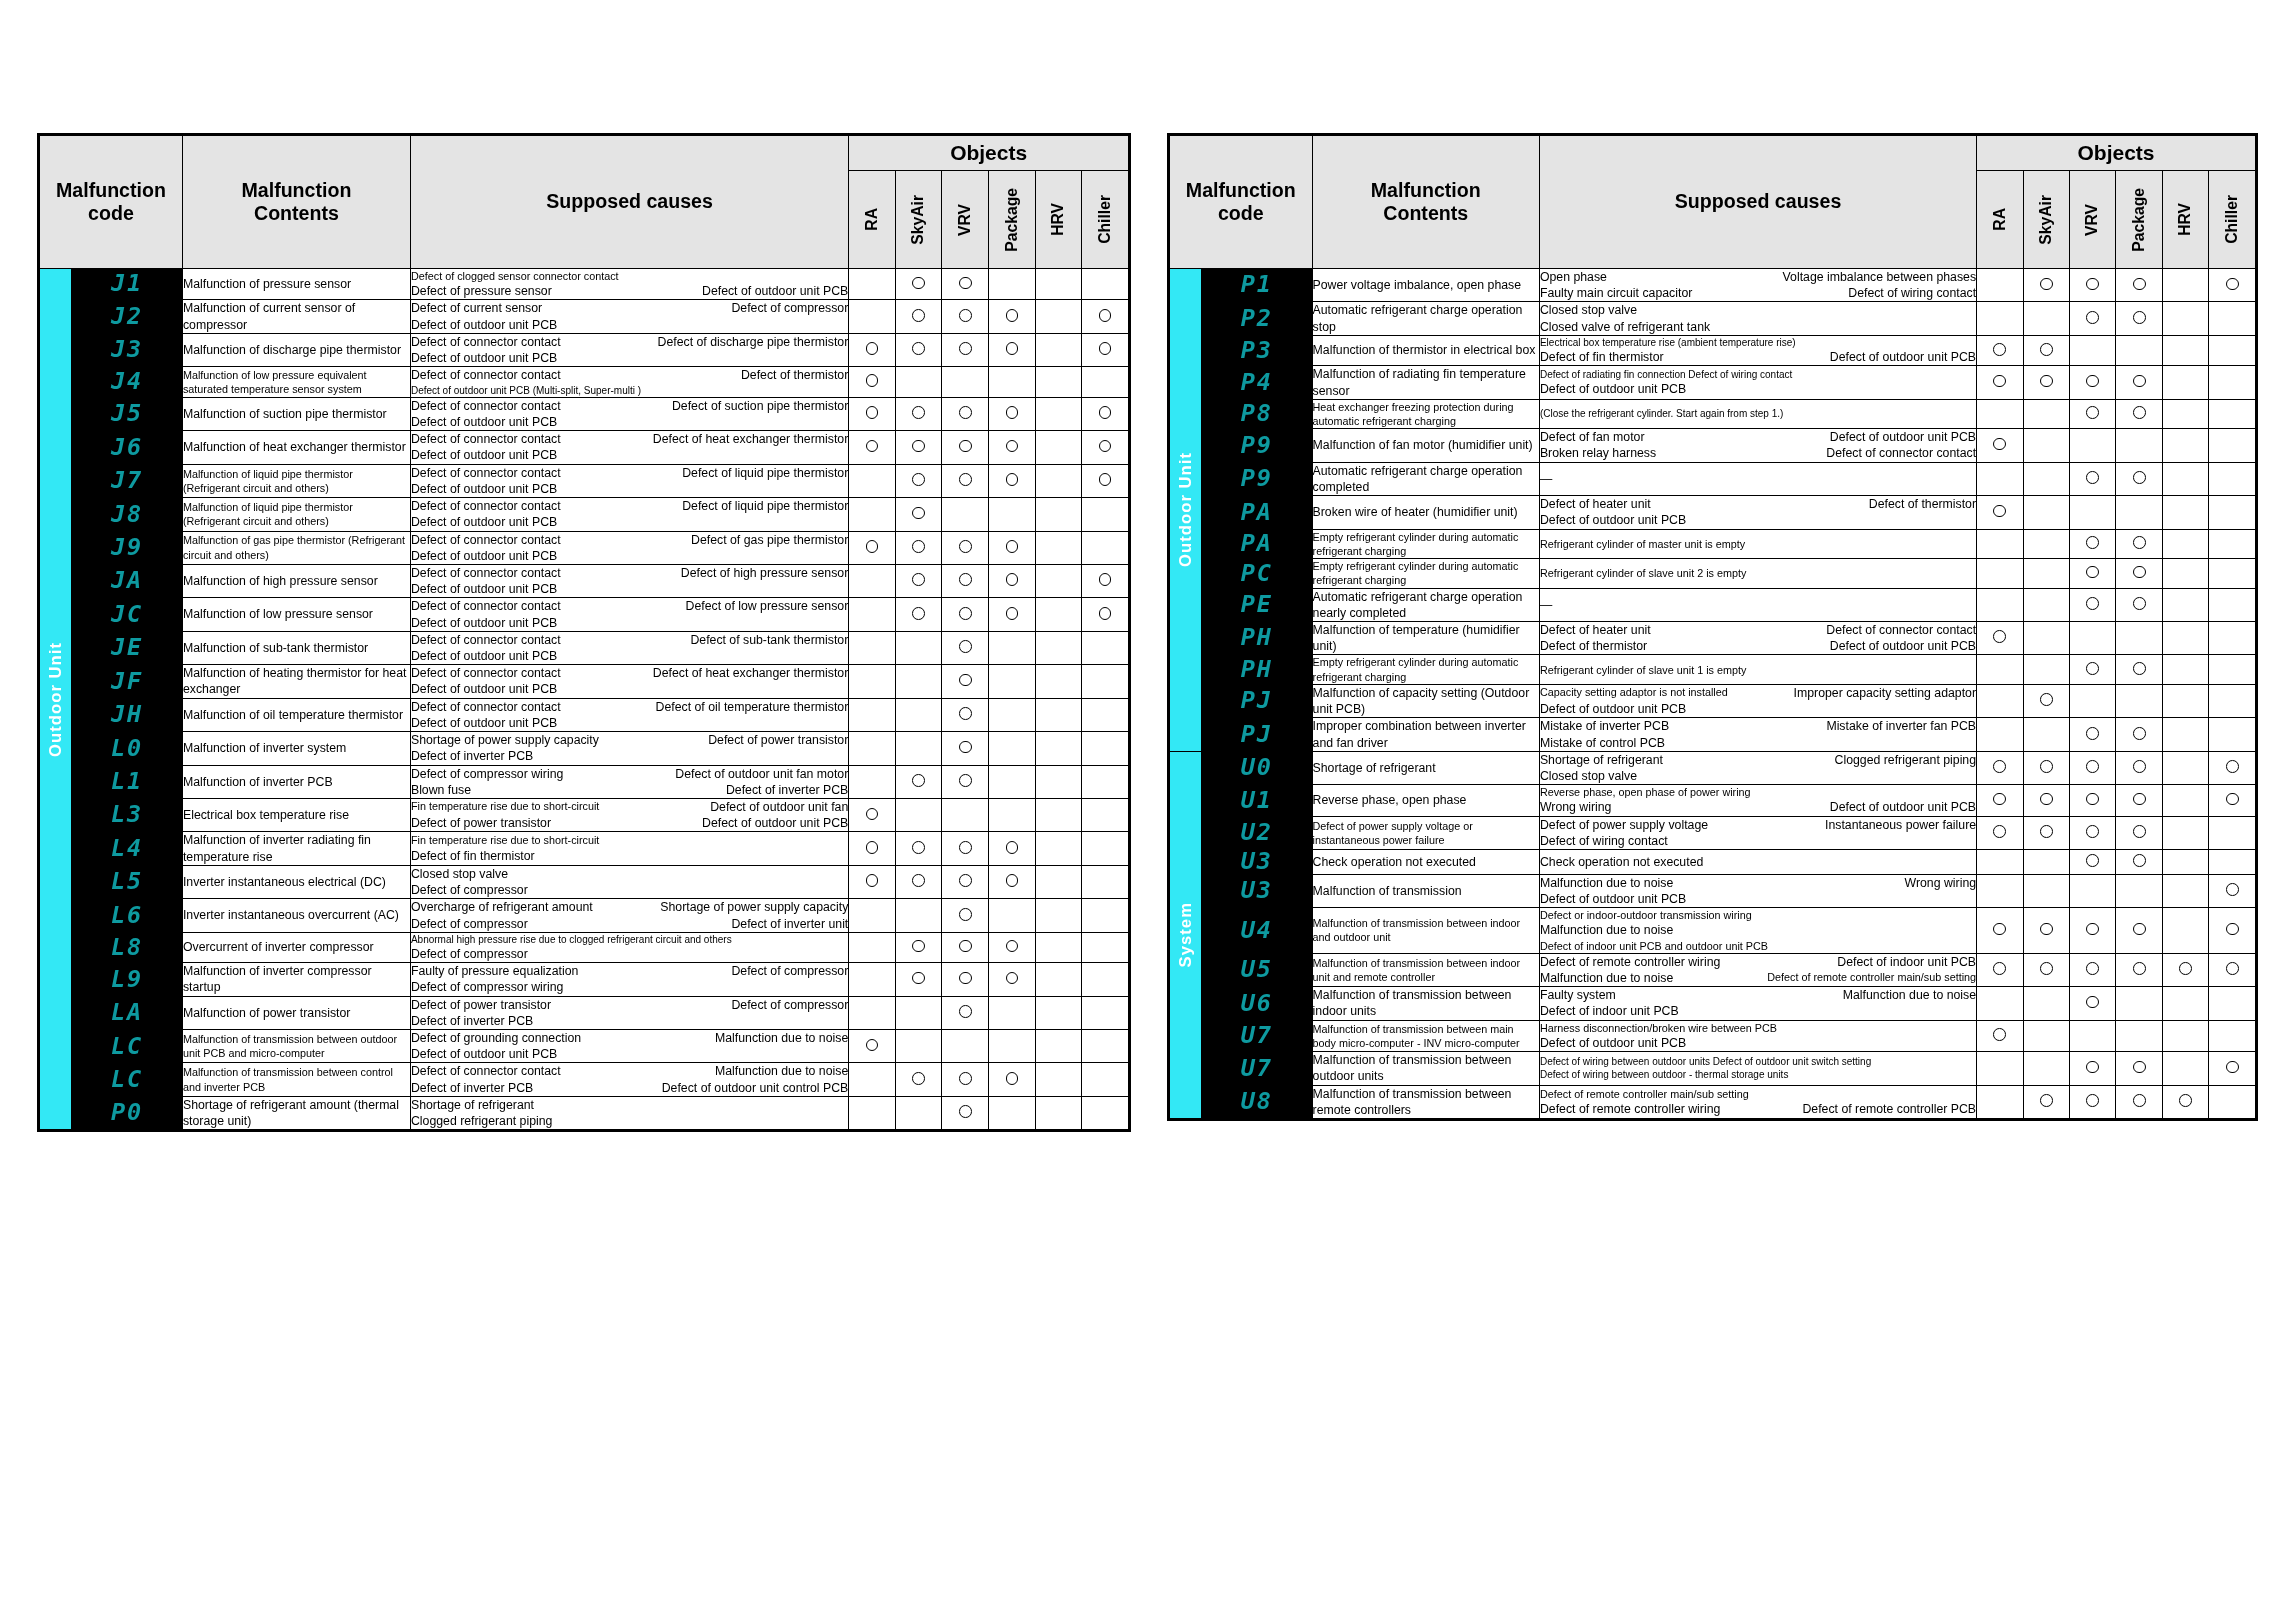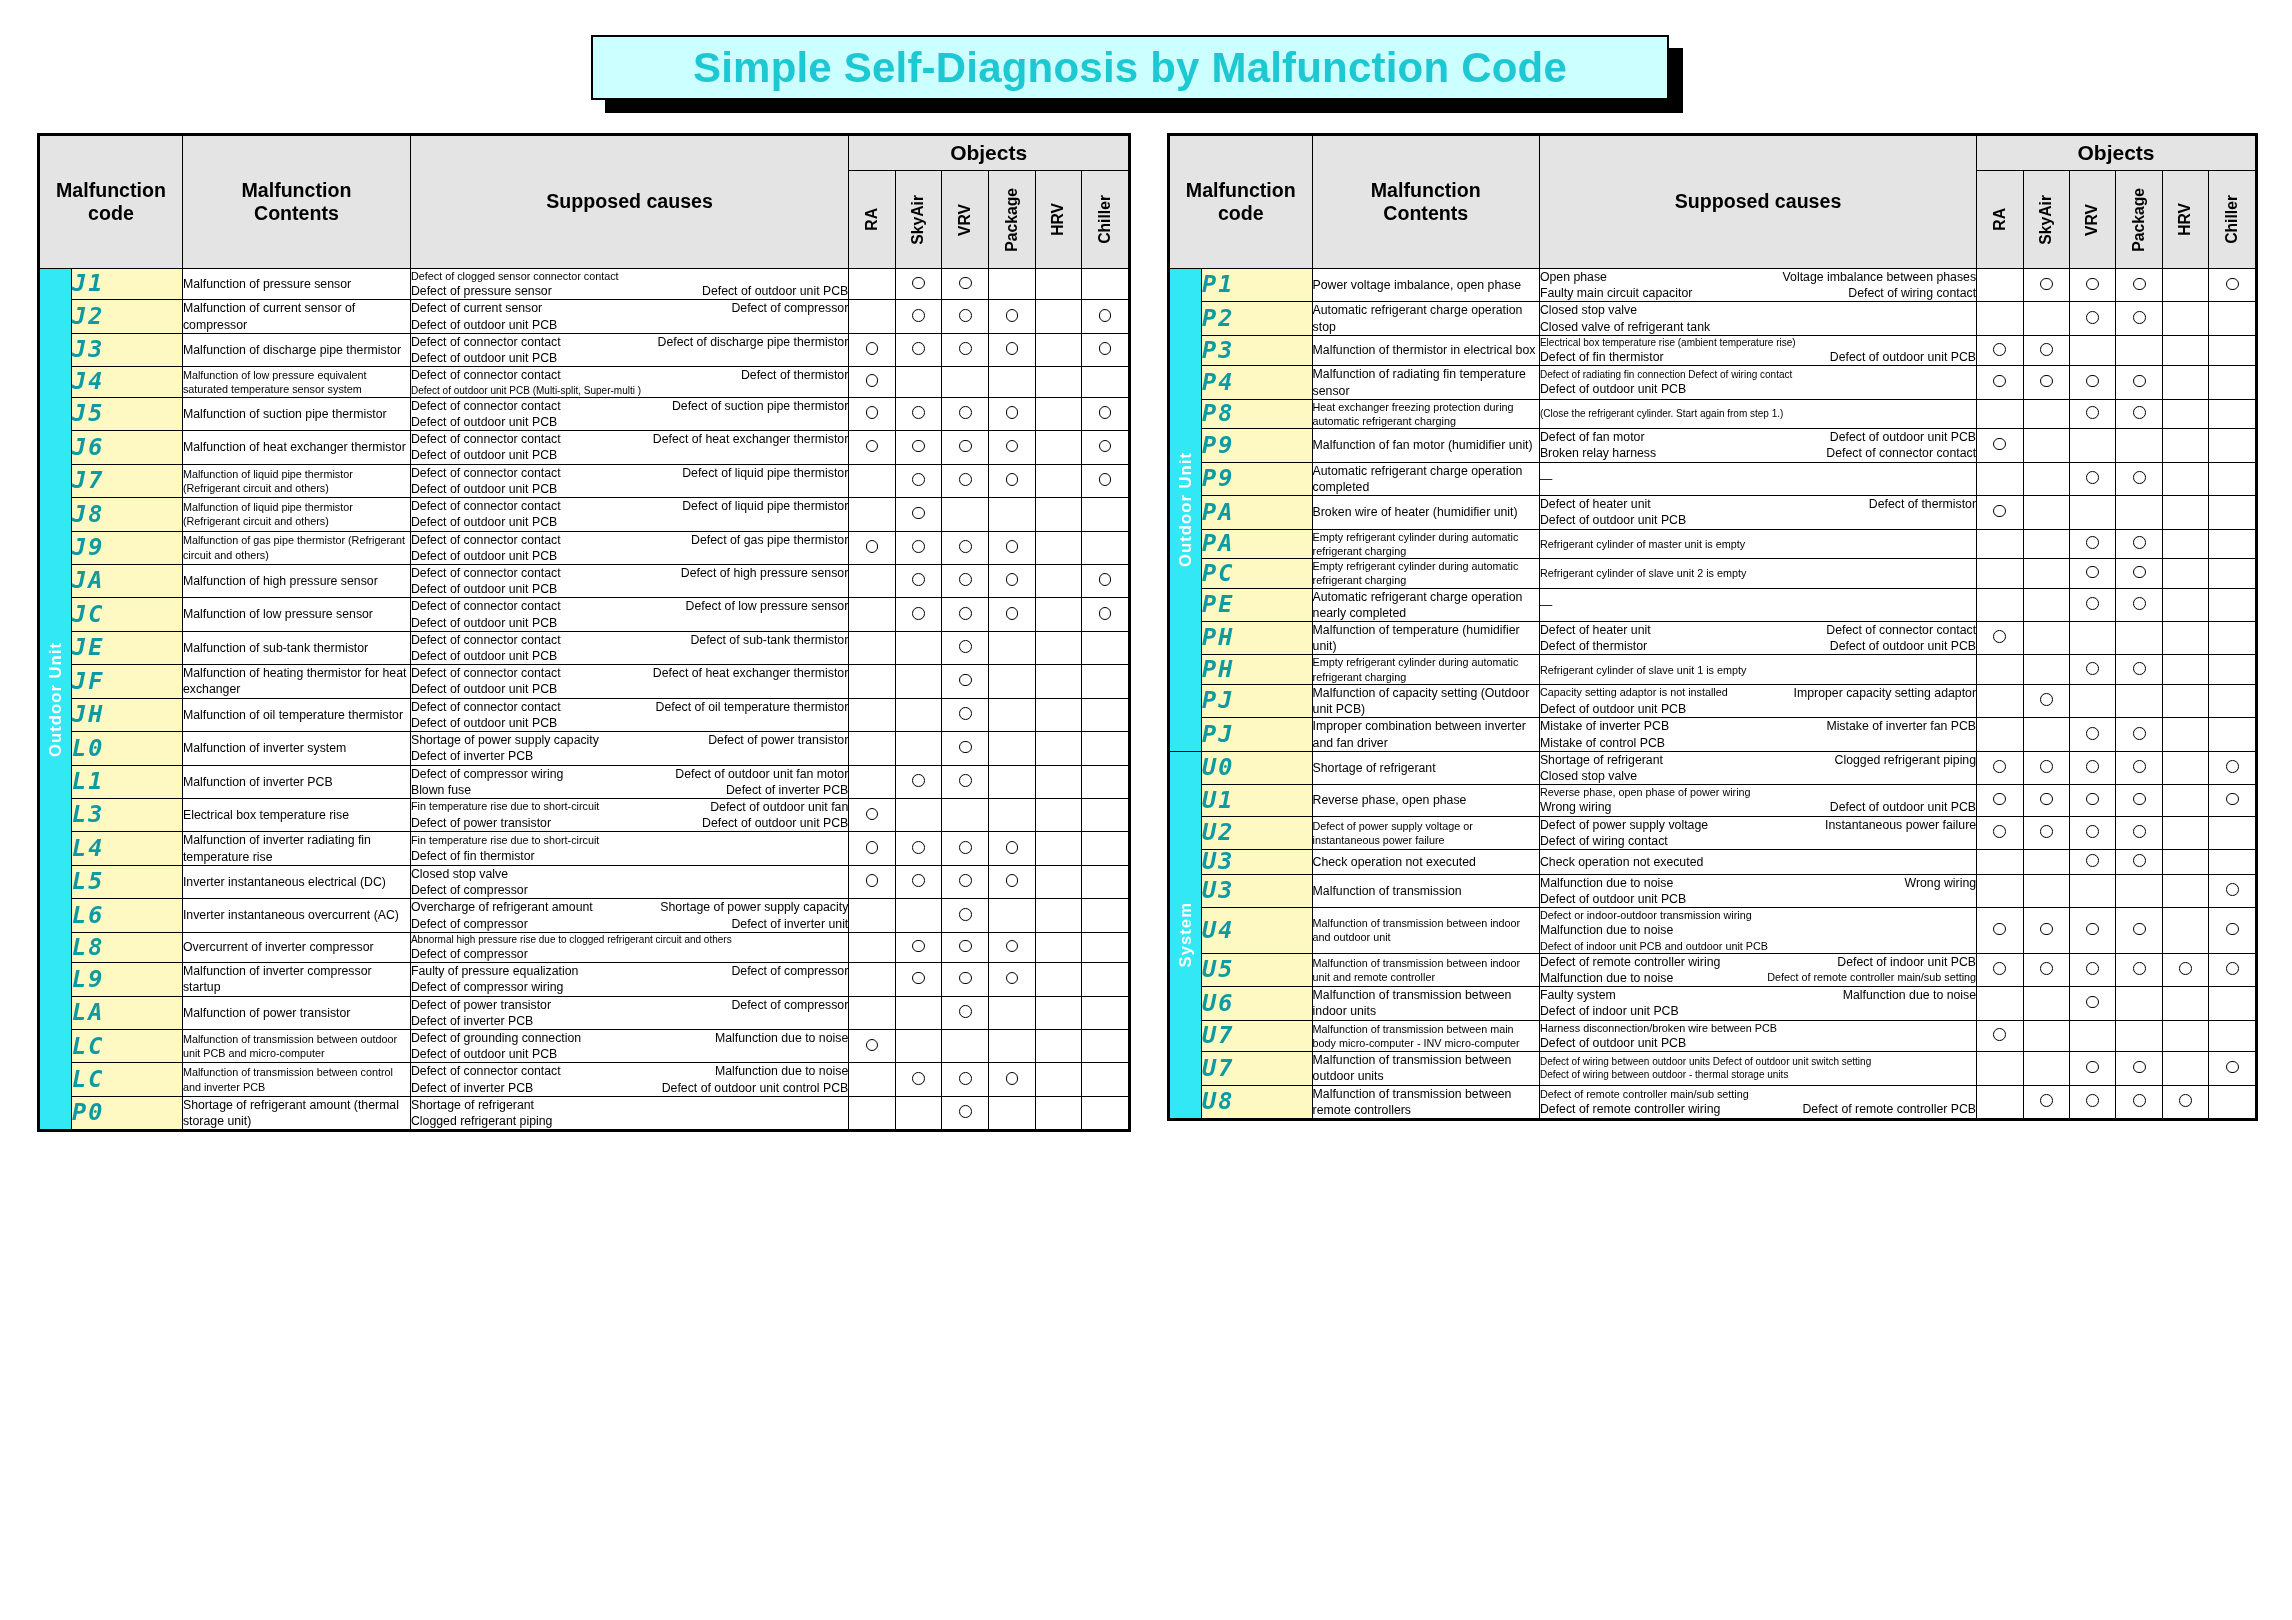--- a/index.html
+++ b/index.html
@@ -112,21 +112,22 @@
     color: #ffffff;
     font-size: 16.7px;
     font-weight: bold;
     letter-spacing: 1px;
     white-space: nowrap;
     margin: 0 auto;
   }
 
   
   td.code {
-    background: #fef9c3;
+    background: #000000;
+    text-align: center;
     vertical-align: middle;
   }
   .lcd {
     font-family: "DejaVu Sans Mono", monospace;
     color: #0e9aa0;
     font-size: 23.5px;
     font-weight: bold;
     font-style: italic;
     letter-spacing: 2px;
     line-height: 1;
@@ -172,26 +173,20 @@
   .c-code { width: 88px; }
   .c-cont { width: 181px; }
   .c-caus { width: 348px; }
   .c-obj  { width: 37px; }
 </style>
 </head>
 <body>
 
 <div id="page">
 
-  <div id="title-wrap">
-    <div id="title-shadow"></div>
-    <div id="title-box">
-      <span id="title-text">Simple Self-Diagnosis by Malfunction Code</span>
-    </div>
-  </div>
 
   <div class="tbl-frame" id="tbl-left">
     <table class="grid">
       <colgroup>
         <col class="c-band">
           <col class="c-code">
           <col class="c-cont">
           <col class="c-caus">
         <col class="c-obj">
           <col class="c-obj">

